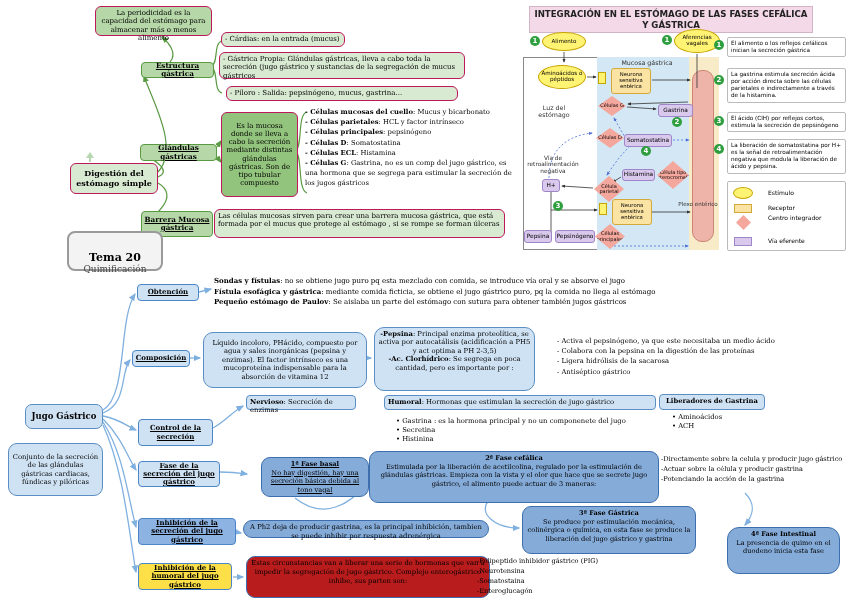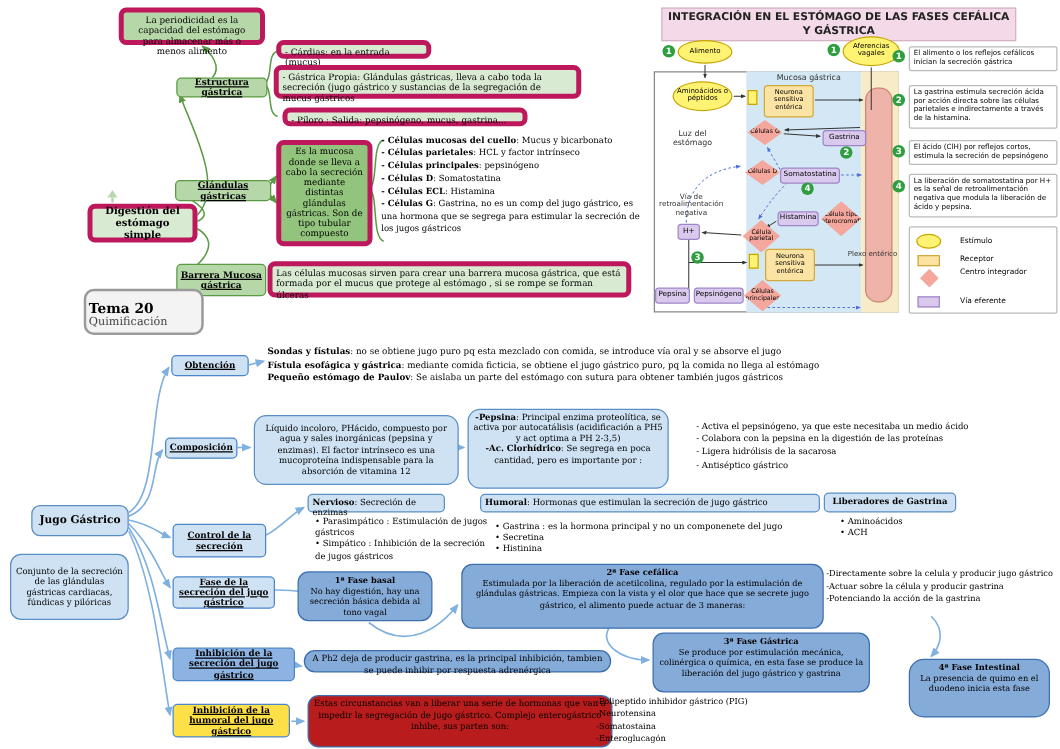--- a/index.html
+++ b/index.html
@@ -2,31 +2,31 @@
 <html><head>
 <meta charset="utf-8">
 <style>
   html,body{margin:0;padding:0;background:#fff;}
   .canvas{position:relative;width:848px;height:599px;background:#fff;overflow:hidden;
           font-family:"DejaVu Serif",serif;color:#000;}
   .abs{position:absolute;box-sizing:border-box;z-index:2;}
   .bg{position:absolute;box-sizing:border-box;z-index:0;}
   svg.wires{position:absolute;left:0;top:0;z-index:1;pointer-events:none;}
   
-  .gbox{background:#d9ead3;border:4px solid #be185d;border-radius:6px;font-size:7px;
+  .gbox{background:#d9ead3;border:1px solid #be185d;border-radius:6px;font-size:7px;
         line-height:1.18;padding:2px 3px;text-align:center;}
   .gmid{background:#b6d7a8;}
   .gdark{background:#93c47d;}
   .gnode{background:#b6d7a8;border:1px solid #5a9a43;border-radius:4px;font-weight:bold;
          text-decoration:underline;text-align:center;font-size:7.2px;line-height:1.12;
          display:flex;align-items:center;justify-content:center;padding:1px 2px;}
   .txt{font-size:6.8px;line-height:1.5;}
   .txt b{font-weight:bold;}
   
-  .tema{background:#f3f3f3;border:2px solid #9a9a9a;border-radius:8px;text-align:left;padding:7px 2px;}
+  .tema{background:#f3f3f3;border:2px solid #9a9a9a;border-radius:8px;text-align:center;padding:18px 2px;}
   
   .bbox{background:#cfe2f3;border:1px solid #5b8ec4;border-radius:7px;font-size:6.8px;
         line-height:1.25;padding:2px 3px;text-align:center;}
   .bnode{background:#cfe2f3;border:1px solid #4a86c8;border-radius:4px;font-weight:bold;
          text-decoration:underline;text-align:center;font-size:7px;line-height:1.15;
          display:flex;align-items:center;justify-content:center;padding:1px 2px;}
   .bmid{background:#8db3e2;}
   .bdark{background:#fde047;}
   .bfase{background:#85abd8;border:1px solid #3d6fae;border-radius:9px;font-size:6.6px;
          text-align:center;padding:2px 4px;line-height:1.3;}
@@ -138,21 +138,21 @@
 
   <div class="abs gbox gmid" style="left:95px;top:6px;width:117px;height:30px;">La periodicidad es la capacidad del estómago para almacenar más o menos alimento</div>
 
 
   <div class="abs gbox" style="left:70px;top:163px;width:88px;height:31px;font-weight:bold;font-size:8px;display:flex;align-items:center;justify-content:center;">Digestión del estómago simple</div>
 
   <div class="abs gnode" style="left:141px;top:62px;width:73px;height:16px;">Estructura gástrica</div>
 
   <div class="abs gbox" style="left:221px;top:32px;width:124px;height:15px;text-align:left;">- Cárdias: en la entrada (mucus)</div>
   <div class="abs gbox" style="left:219px;top:52px;width:246px;height:27px;text-align:left;">- Gástrica Propia: Glándulas gástricas, lleva a cabo toda la secreción (jugo gástrico y sustancias de la segregación de mucus gástricos</div>
-  <div class="abs gbox" style="left:226px;top:86px;width:196px;height:15px;text-align:left;">- Píloro : Salida: pepsinógeno, mucus, gastrina...</div>
+  <div class="abs gbox" style="left:226px;top:86px;width:232px;height:15px;text-align:left;">- Píloro : Salida: pepsinógeno, mucus, gastrina...</div>
 
   <div class="abs gnode" style="left:140px;top:144px;width:77px;height:17px;">Glándulas gástricas</div>
 
   <div class="abs gbox gdark" style="left:221px;top:112px;width:77px;height:85px;display:flex;align-items:center;">Es la mucosa donde se lleva a cabo la secreción mediante distintas glándulas gástricas. Son de tipo tubular compuesto</div>
 
   <div class="abs txt" style="left:305px;top:107px;width:216px;">
     <div><b>- Células mucosas del cuello</b><span>: Mucus y bicarbonato</span></div>
     <div><b>- Células parietales</b><span>: HCL y factor intrínseco</span></div>
     <div><b>- Células principales</b><span>: pepsinógeno</span></div>
     <div><b>- Células D</b><span>: Somatostatina</span></div>
@@ -249,40 +249,36 @@
     <div>- Activa el pepsinógeno, ya que este necesitaba un medio ácido</div>
     <div>- Colabora con la pepsina en la digestión de las proteínas</div>
     <div>- Ligera hidrólisis de la sacarosa</div>
     <div>- Antiséptico gástrico</div>
   </div>
 
   <div class="abs bnode" style="left:138px;top:419px;width:75px;height:27px;">Control de la secreción</div>
   <div class="abs bbox" style="left:246px;top:395px;width:110px;height:15px;text-align:left;border-radius:4px;">
     <b>Nervioso</b><span>: Secreción de enzimas</span>
   </div>
-  <div class="abs bul" style="left:252px;top:413px;width:140px;">
-    <div>Parasimpático : Estimulación de jugos gástricos</div>
-    <div>Simpático : Inhibición de la secreción de jugos gástricos</div>
-  </div>
   <div class="abs bbox" style="left:384px;top:395px;width:272px;height:15px;text-align:left;border-radius:4px;">
     <b>Humoral</b><span>: Hormonas que estimulan la secreción de jugo gástrico</span>
   </div>
   <div class="abs bul" style="left:396px;top:417px;width:270px;">
     <div>Gastrina : es la hormona principal y no un componenete del jugo</div>
     <div>Secretina</div>
     <div>Histinina</div>
   </div>
   <div class="abs bbox" style="left:659px;top:394px;width:106px;height:16px;font-weight:bold;border-radius:4px;">Liberadores de Gastrina</div>
   <div class="abs bul" style="left:672px;top:413px;width:100px;">
     <div>Aminoácidos</div>
     <div>ACH</div>
   </div>
 
   <div class="abs bnode" style="left:138px;top:461px;width:82px;height:26px;">Fase de la secreción del jugo gástrico</div>
-  <div class="abs bfase" style="left:238px;top:457px;width:108px;height:40px;">
+  <div class="abs bfase" style="left:261px;top:457px;width:108px;height:40px;text-decoration:underline;">
     <span class="t">1ª Fase basal</span><span>No hay digestión, hay una secreción básica debida al tono vagal</span>
   </div>
   <div class="abs bfase" style="left:369px;top:451px;width:290px;height:52px;">
     <span class="t">2ª Fase cefálica</span><span>Estimulada por la liberación de acetilcolina, regulado por la estimulación de glándulas gástricas. Empieza con la vista y el olor que hace que se secrete jugo gástrico, el alimento puede actuar de 3 maneras:</span>
   </div>
   <div class="abs txt" style="left:661px;top:455px;width:186px;font-size:6.6px;">
     <div>-Directamente sobre la celula y producir jugo gástrico</div>
     <div>-Actuar sobre la célula y producir gastrina</div>
     <div>-Potenciando la acción de la gastrina</div>
   </div>

